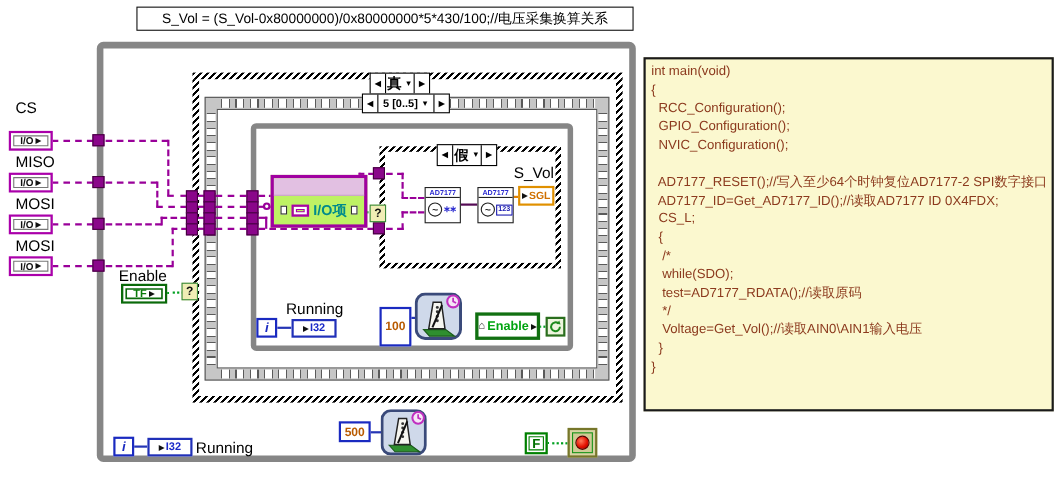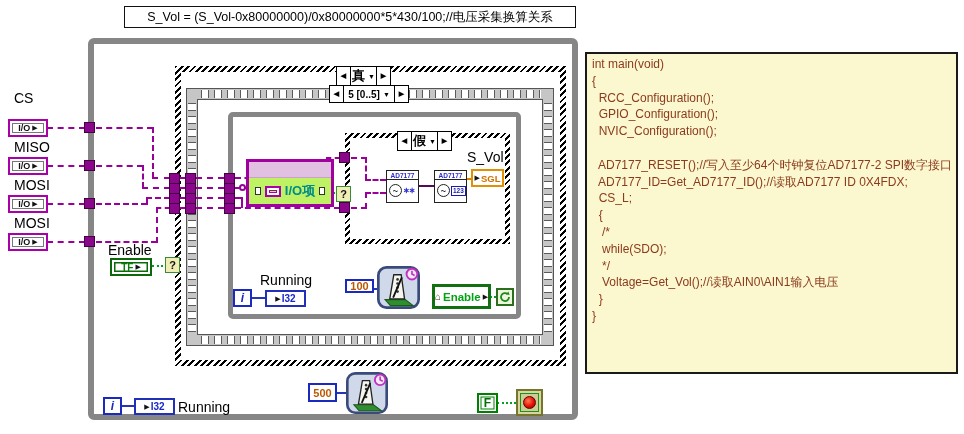--- a/index.html
+++ b/index.html
@@ -238,21 +238,21 @@
       <span class="sgl-txt">SGL</span>
     </div>
 
   <div class="lbl" style="left:260px;top:272px">Running</div>
   <div class="term i-box" style="left:233px;top:289px;width:19px;height:18px">i</div>
   <div class="term i32-box" style="left:265px;top:290px;width:41px;height:17px">
       <span class="in-arrow">▶</span>
       <span class="i32-txt">I32</span>
     </div>
 
-  <div class="term num-box" style="left:345px;top:279px;width:29px;height:14px">100</div>
+  <div class="term num-box" style="left:345px;top:279px;width:29px;height:36px">100</div>
   <div class="abs" style="left:377px;top:266px;width:43px;height:43px;z-index:6">
     <svg width="43" height="43" viewBox="0 0 32 32">
       <rect x="1" y="1" width="30" height="30" rx="6" fill="#cfd9ea" stroke="#3a4a7a" stroke-width="2"></rect>
       <path d="M6 25 L21 25 L27 29.5 L10 29.5 Z" fill="#2f8f2f" stroke="#1a5a1a" stroke-width="0.8"></path>
       <path d="M12.5 6.5 L18 6.5 L20.5 24.5 L9.5 24.5 Z" fill="#f6f6f0" stroke="#222" stroke-width="1"></path>
       <circle cx="15.3" cy="10" r="1" fill="#333"></circle>
         <circle cx="15.3" cy="13" r="1" fill="#333"></circle>
       <circle cx="15.3" cy="16" r="1" fill="#333"></circle>
         <circle cx="15.3" cy="19" r="1" fill="#333"></circle>
       <line x1="12" y1="23.5" x2="18.5" y2="8.5" stroke="#111" stroke-width="1.4"></line>
@@ -310,20 +310,21 @@
         <div class="code-line">  RCC_Configuration();</div>
         <div class="code-line">  GPIO_Configuration();</div>
         <div class="code-line">  NVIC_Configuration();</div>
         <div class="code-line">&nbsp;</div>
         <div class="code-line">  AD7177_RESET();//写入至少64个时钟复位AD7177-2 SPI数字接口</div>
         <div class="code-line">  AD7177_ID=Get_AD7177_ID();//读取AD7177 ID 0X4FDX;</div>
         <div class="code-line">  CS_L;</div>
         <div class="code-line">  {</div>
         <div class="code-line">   /*</div>
         <div class="code-line">   while(SDO);</div>
+        <div class="code-line">   test=AD7177_RDATA();//读取原码</div>
         <div class="code-line">   */</div>
         <div class="code-line">   Voltage=Get_Vol();//读取AIN0\AIN1输入电压</div>
         <div class="code-line">  }</div>
         <div class="code-line">}</div>
       </div>
   </div>
 
 </div>
 
 </body></html>

